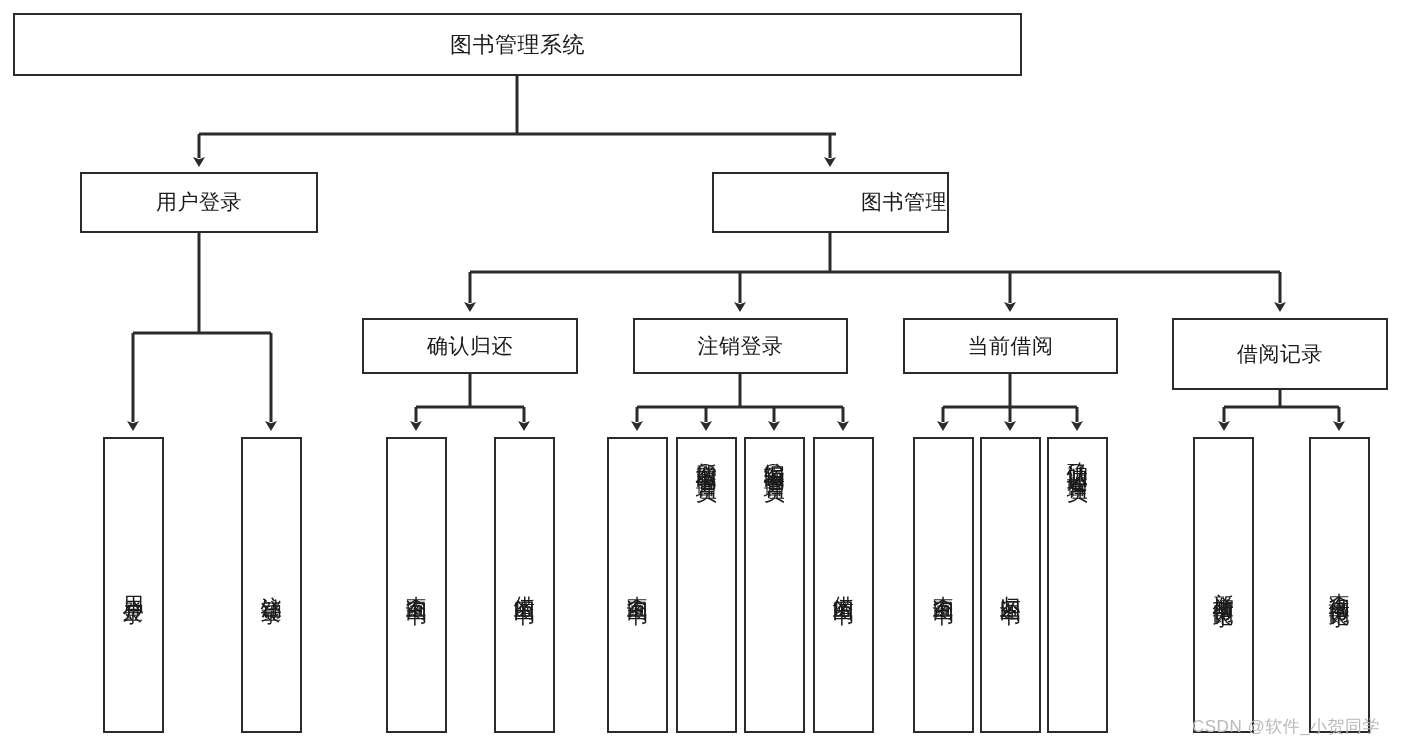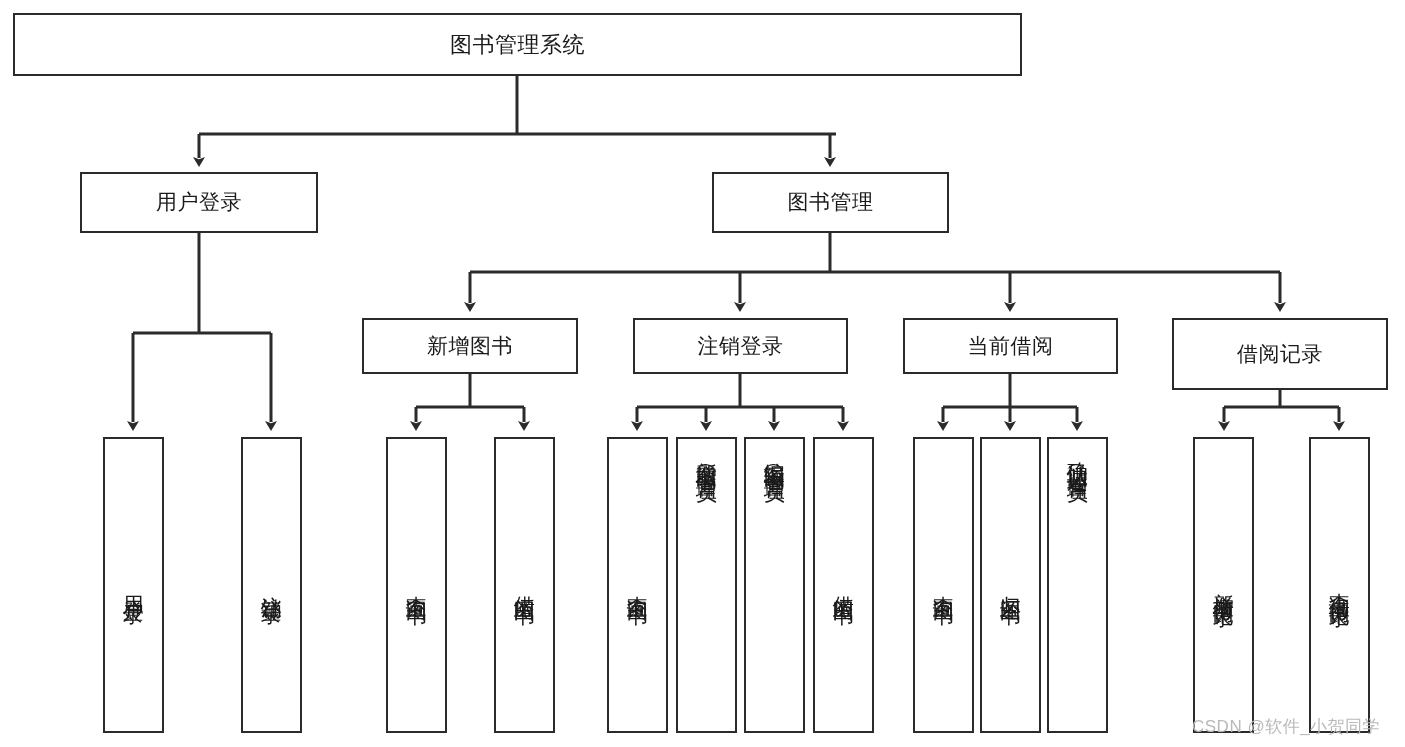--- a/index.html
+++ b/index.html
@@ -125,26 +125,26 @@
     </g>
   </svg>
 
   <div class="node root" style="left:13px; top:13px; width:1009px; height:63px;">
     <span class="label">图书管理系统</span>
   </div>
 
   <div class="node lvl2" style="left:80px; top:172px; width:238px; height:61px;">
     <span class="label">用户登录</span>
   </div>
-  <div class="node lvl2" style="left:712px; top:172px; width:237px; height:61px;">
+  <div class="node lvl2" style="left:712px; top:172px; width:237px; height:61px;justify-content:flex-end;">
     <span class="label">图书管理</span>
   </div>
 
   <div class="node lvl3" style="left:362px; top:318px; width:216px; height:56px;">
-    <span class="label">新增图书</span>
+    <span class="label">确认归还</span>
   </div>
   <div class="node lvl3" style="left:633px; top:318px; width:215px; height:56px;">
     <span class="label">注销登录</span>
   </div>
   <div class="node lvl3" style="left:903px; top:318px; width:215px; height:56px;">
     <span class="label">当前借阅</span>
   </div>
   <div class="node lvl3" style="left:1172px; top:318px; width:216px; height:72px;text-align:center;">
     <span class="label">借阅记录</span>
   </div>

